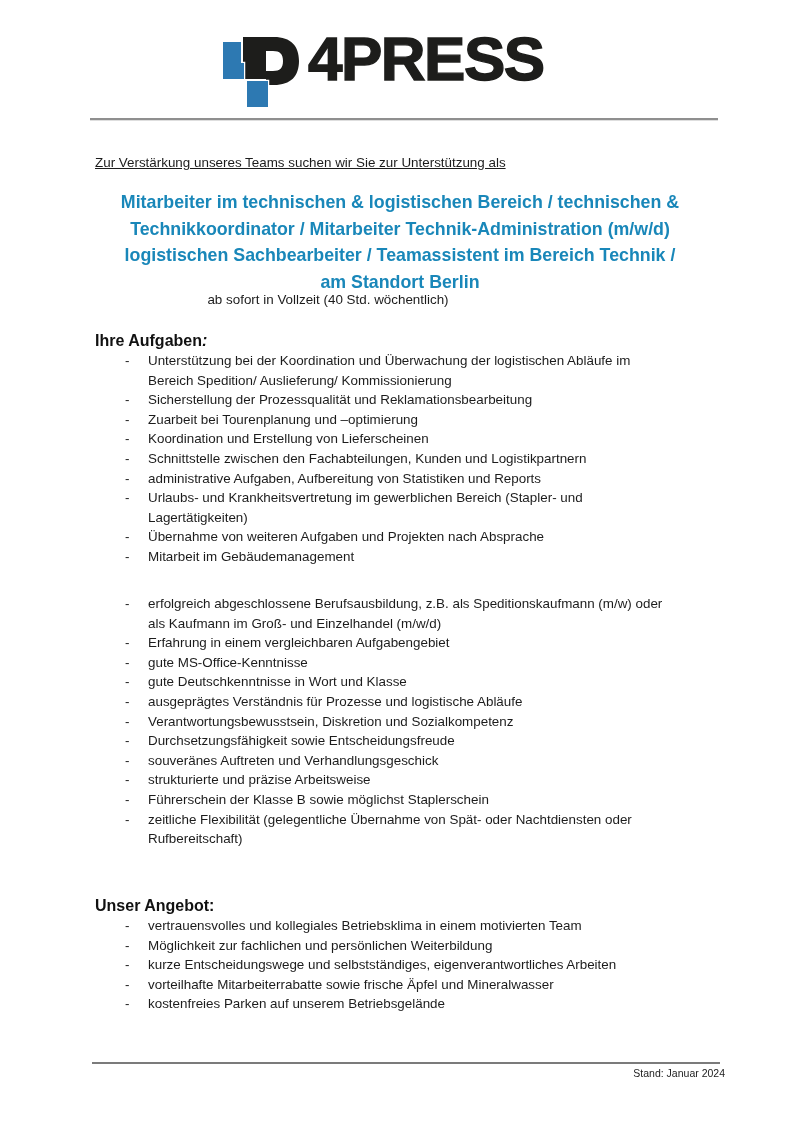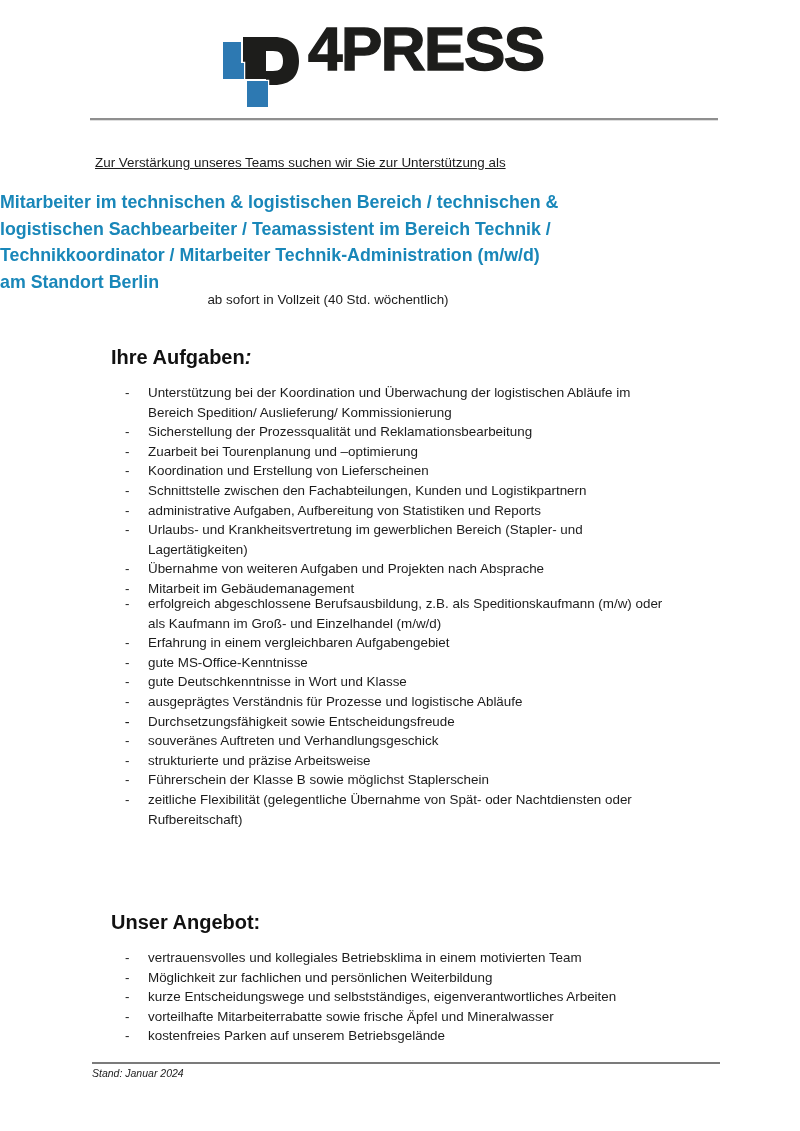--- a/index.html
+++ b/index.html
@@ -15,53 +15,53 @@
     --title-blue: #1987b9;
   }
   .page { position: absolute; inset: 0; }
 
   
   .logo-mark { position: absolute; left: 222px; top: 36px; width: 78px; height: 72px; }
   .logo-mark svg { width: 78px; height: 72px; display: block; }
   .mark-black { fill: var(--logo-black); }
   .mark-blue  { fill: var(--logo-blue); stroke: #ffffff; stroke-width: 2.5; paint-order: stroke; }
   .wordmark {
-    position: absolute; left: 308px; top: 18px;
+    position: absolute; left: 308px; top: 28px;
     font-size: 62px; font-weight: bold; line-height: 1;
     letter-spacing: -1.5px; color: var(--logo-black);
     -webkit-text-stroke: 1.4px var(--logo-black);
   }
 
   
   .rule-top    { position: absolute; left: 90px; width: 628px; top: 118px; height: 2px; background: #8f8f8f; border-bottom: 1px solid #dedede; }
   .rule-bottom { position: absolute; left: 92px; width: 628px; top: 1062px; height: 2px; background: #7b7b7b; }
 
   
   .intro { position: absolute; left: 95px; top: 153px; font-size: 13.4px; line-height: 19px; text-decoration: underline; }
   .title {
     position: absolute; left: 0; width: 800px; top: 189px;
-    color: var(--title-blue);
+    text-align: center; color: var(--title-blue);
     font-weight: bold; font-size: 17.8px; line-height: 26.6px;
   }
   .subtitle { position: absolute; left: 0; width: 656px; top: 292px; text-align: center; font-size: 13.4px; }
 
   
   .section { position: absolute; left: 95px; width: 640px; }
   #s0 { top: 331px; }
   #s1 { top: 594px; }
   #s2 { top: 896px; }
-  .section h2 { margin: 16px; font-size: 20px; line-height: 20px; font-weight: bold; color: #111111; }
+  .section h2 { margin: 0; font-size: 16px; line-height: 20px; font-weight: bold; color: #111111; }
   .colon-italic { font-style: italic; }
   .section ul { list-style: none; margin: 0; padding: 0; }
   .section li { position: relative; padding-left: 53px; font-size: 13.4px; line-height: 19.6px; }
   .li-text { white-space: pre-line; }
   .dash { position: absolute; left: 30px; top: 0; }
 
   
-  .footer-note { position: absolute; left: 92px; width: 633px; top: 1067px; text-align: left; font-size: 10.5px; color: #222222; font-style: italic; }
+  .footer-note { position: absolute; left: 92px; width: 633px; top: 1067px; text-align: right; font-size: 10.5px; color: #222222; }
 </style>
 </head>
 <body style="--logo-blue: #2d79b2; --logo-black: #1d1d1b; --title-blue: #1987b9;">
 
 <div class="page">
 
   <div class="logo-mark">
     <svg viewBox="0 0 78 72" aria-hidden="true">
       <path class="mark-black" fill-rule="evenodd" d="M21,1 H52 C69,1 77,10 77,25 C77,40 69,49 52,49 H44 V43 H21 Z
                M44,15 H51 C58,15 61,18 61,25 C61,32 58,35 51,35 H44 Z"></path>
@@ -70,22 +70,22 @@
     </svg>
   </div>
   <div class="wordmark">4PRESS</div>
 
   <div class="rule-top"></div>
 
   <div class="intro">Zur Verstärkung unseres Teams suchen wir Sie zur Unterstützung als</div>
 
   <div class="title">
       <div>Mitarbeiter im technischen &amp; logistischen Bereich / technischen &amp;</div>
+      <div>Technikkoordinator / Mitarbeiter Technik-Administration (m/w/d)</div>
       <div>logistischen Sachbearbeiter / Teamassistent im Bereich Technik /</div>
-      <div>Technikkoordinator / Mitarbeiter Technik-Administration (m/w/d)</div>
       <div>am Standort Berlin</div>
     </div>
 
   <div class="subtitle">ab sofort in Vollzeit (40 Std. wöchentlich)</div>
 
   <div id="sections">
       <section class="section" id="s0">
         <h2><span>Ihre Aufgaben</span><span class="colon-italic">:</span></h2>
         <ul>
           <li><span class="dash">-</span><span class="li-text">Unterstützung bei der Koordination und Überwachung der logistischen Abläufe im
@@ -102,21 +102,21 @@
         </ul>
       </section>
       <section class="section" id="s1">
         <ul>
           <li><span class="dash">-</span><span class="li-text">erfolgreich abgeschlossene Berufsausbildung, z.B. als Speditionskaufmann (m/w) oder
 als Kaufmann im Groß- und Einzelhandel (m/w/d)</span></li>
           <li><span class="dash">-</span><span class="li-text">Erfahrung in einem vergleichbaren Aufgabengebiet</span></li>
           <li><span class="dash">-</span><span class="li-text">gute MS-Office-Kenntnisse</span></li>
           <li><span class="dash">-</span><span class="li-text">gute Deutschkenntnisse in Wort und Klasse</span></li>
           <li><span class="dash">-</span><span class="li-text">ausgeprägtes Verständnis für Prozesse und logistische Abläufe</span></li>
-          <li><span class="dash">-</span></li>
+          <li><span class="dash">-</span><span class="li-text">Verantwortungsbewusstsein, Diskretion und Sozialkompetenz</span></li>
           <li><span class="dash">-</span><span class="li-text">Durchsetzungsfähigkeit sowie Entscheidungsfreude</span></li>
           <li><span class="dash">-</span><span class="li-text">souveränes Auftreten und Verhandlungsgeschick</span></li>
           <li><span class="dash">-</span><span class="li-text">strukturierte und präzise Arbeitsweise</span></li>
           <li><span class="dash">-</span><span class="li-text">Führerschein der Klasse B sowie möglichst Staplerschein</span></li>
           <li><span class="dash">-</span><span class="li-text">zeitliche Flexibilität (gelegentliche Übernahme von Spät- oder Nachtdiensten oder
 Rufbereitschaft)</span></li>
         </ul>
       </section>
       <section class="section" id="s2">
         <h2><span>Unser Angebot</span><span>:</span></h2>

